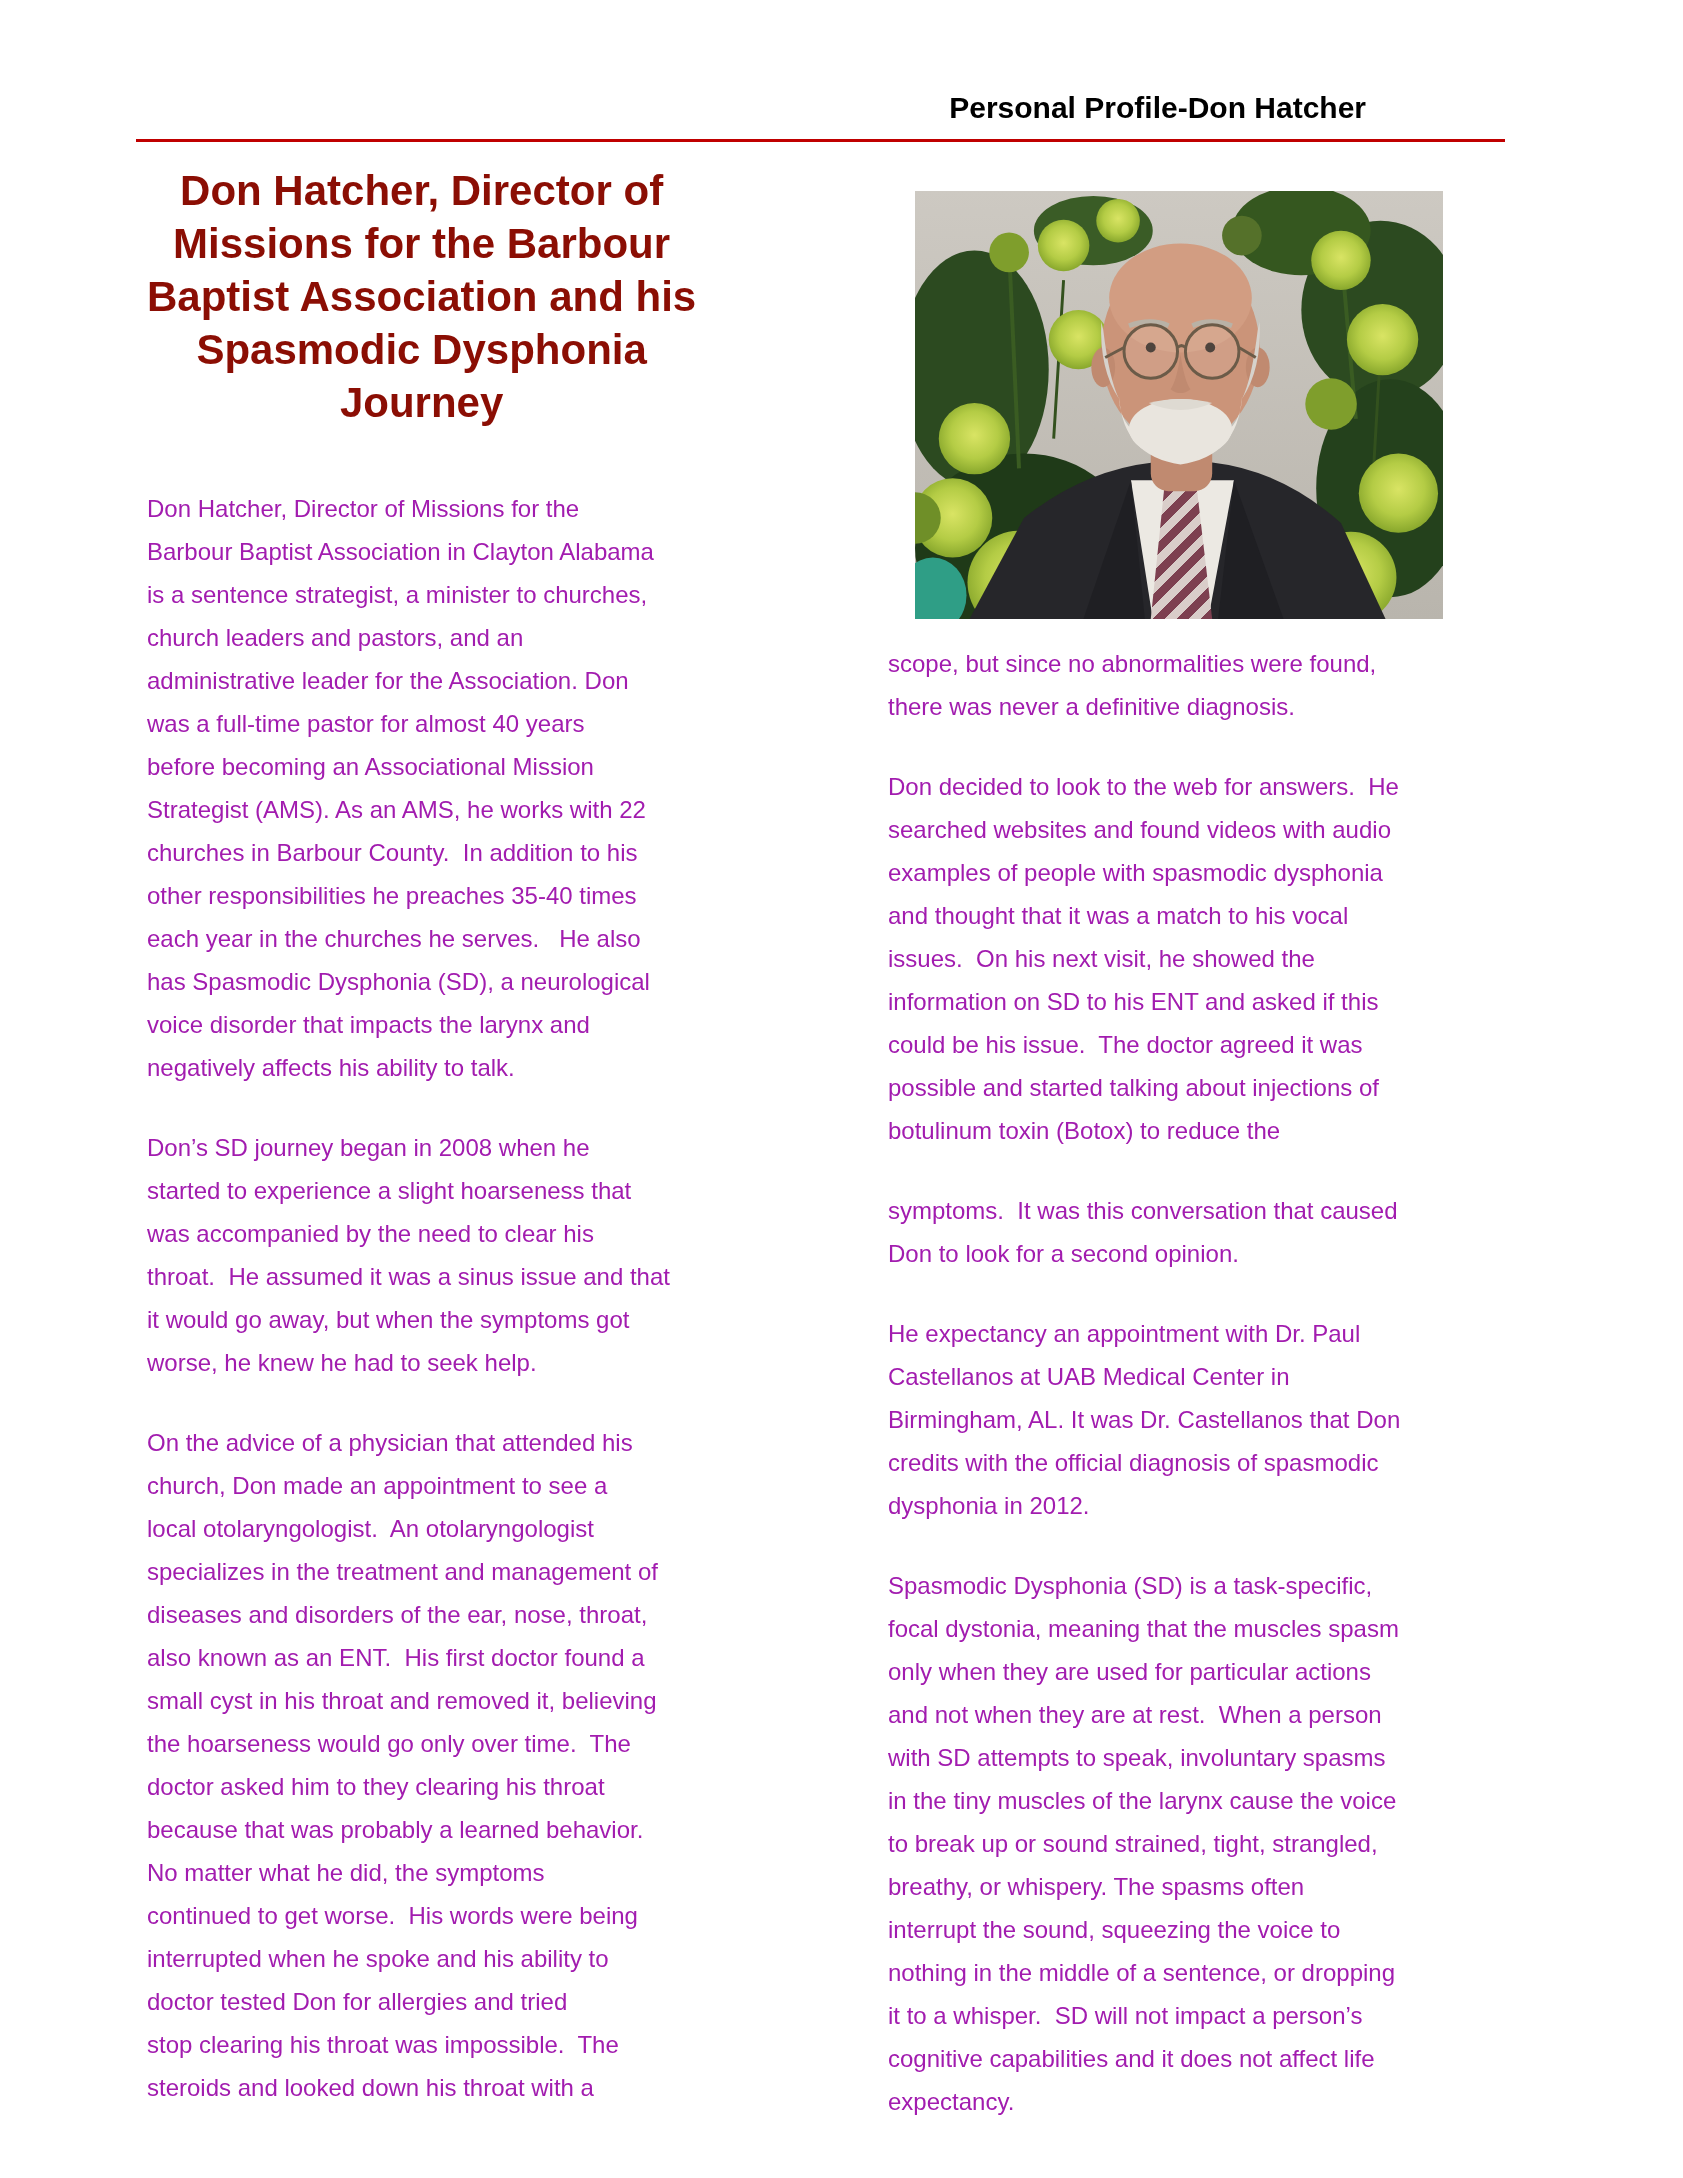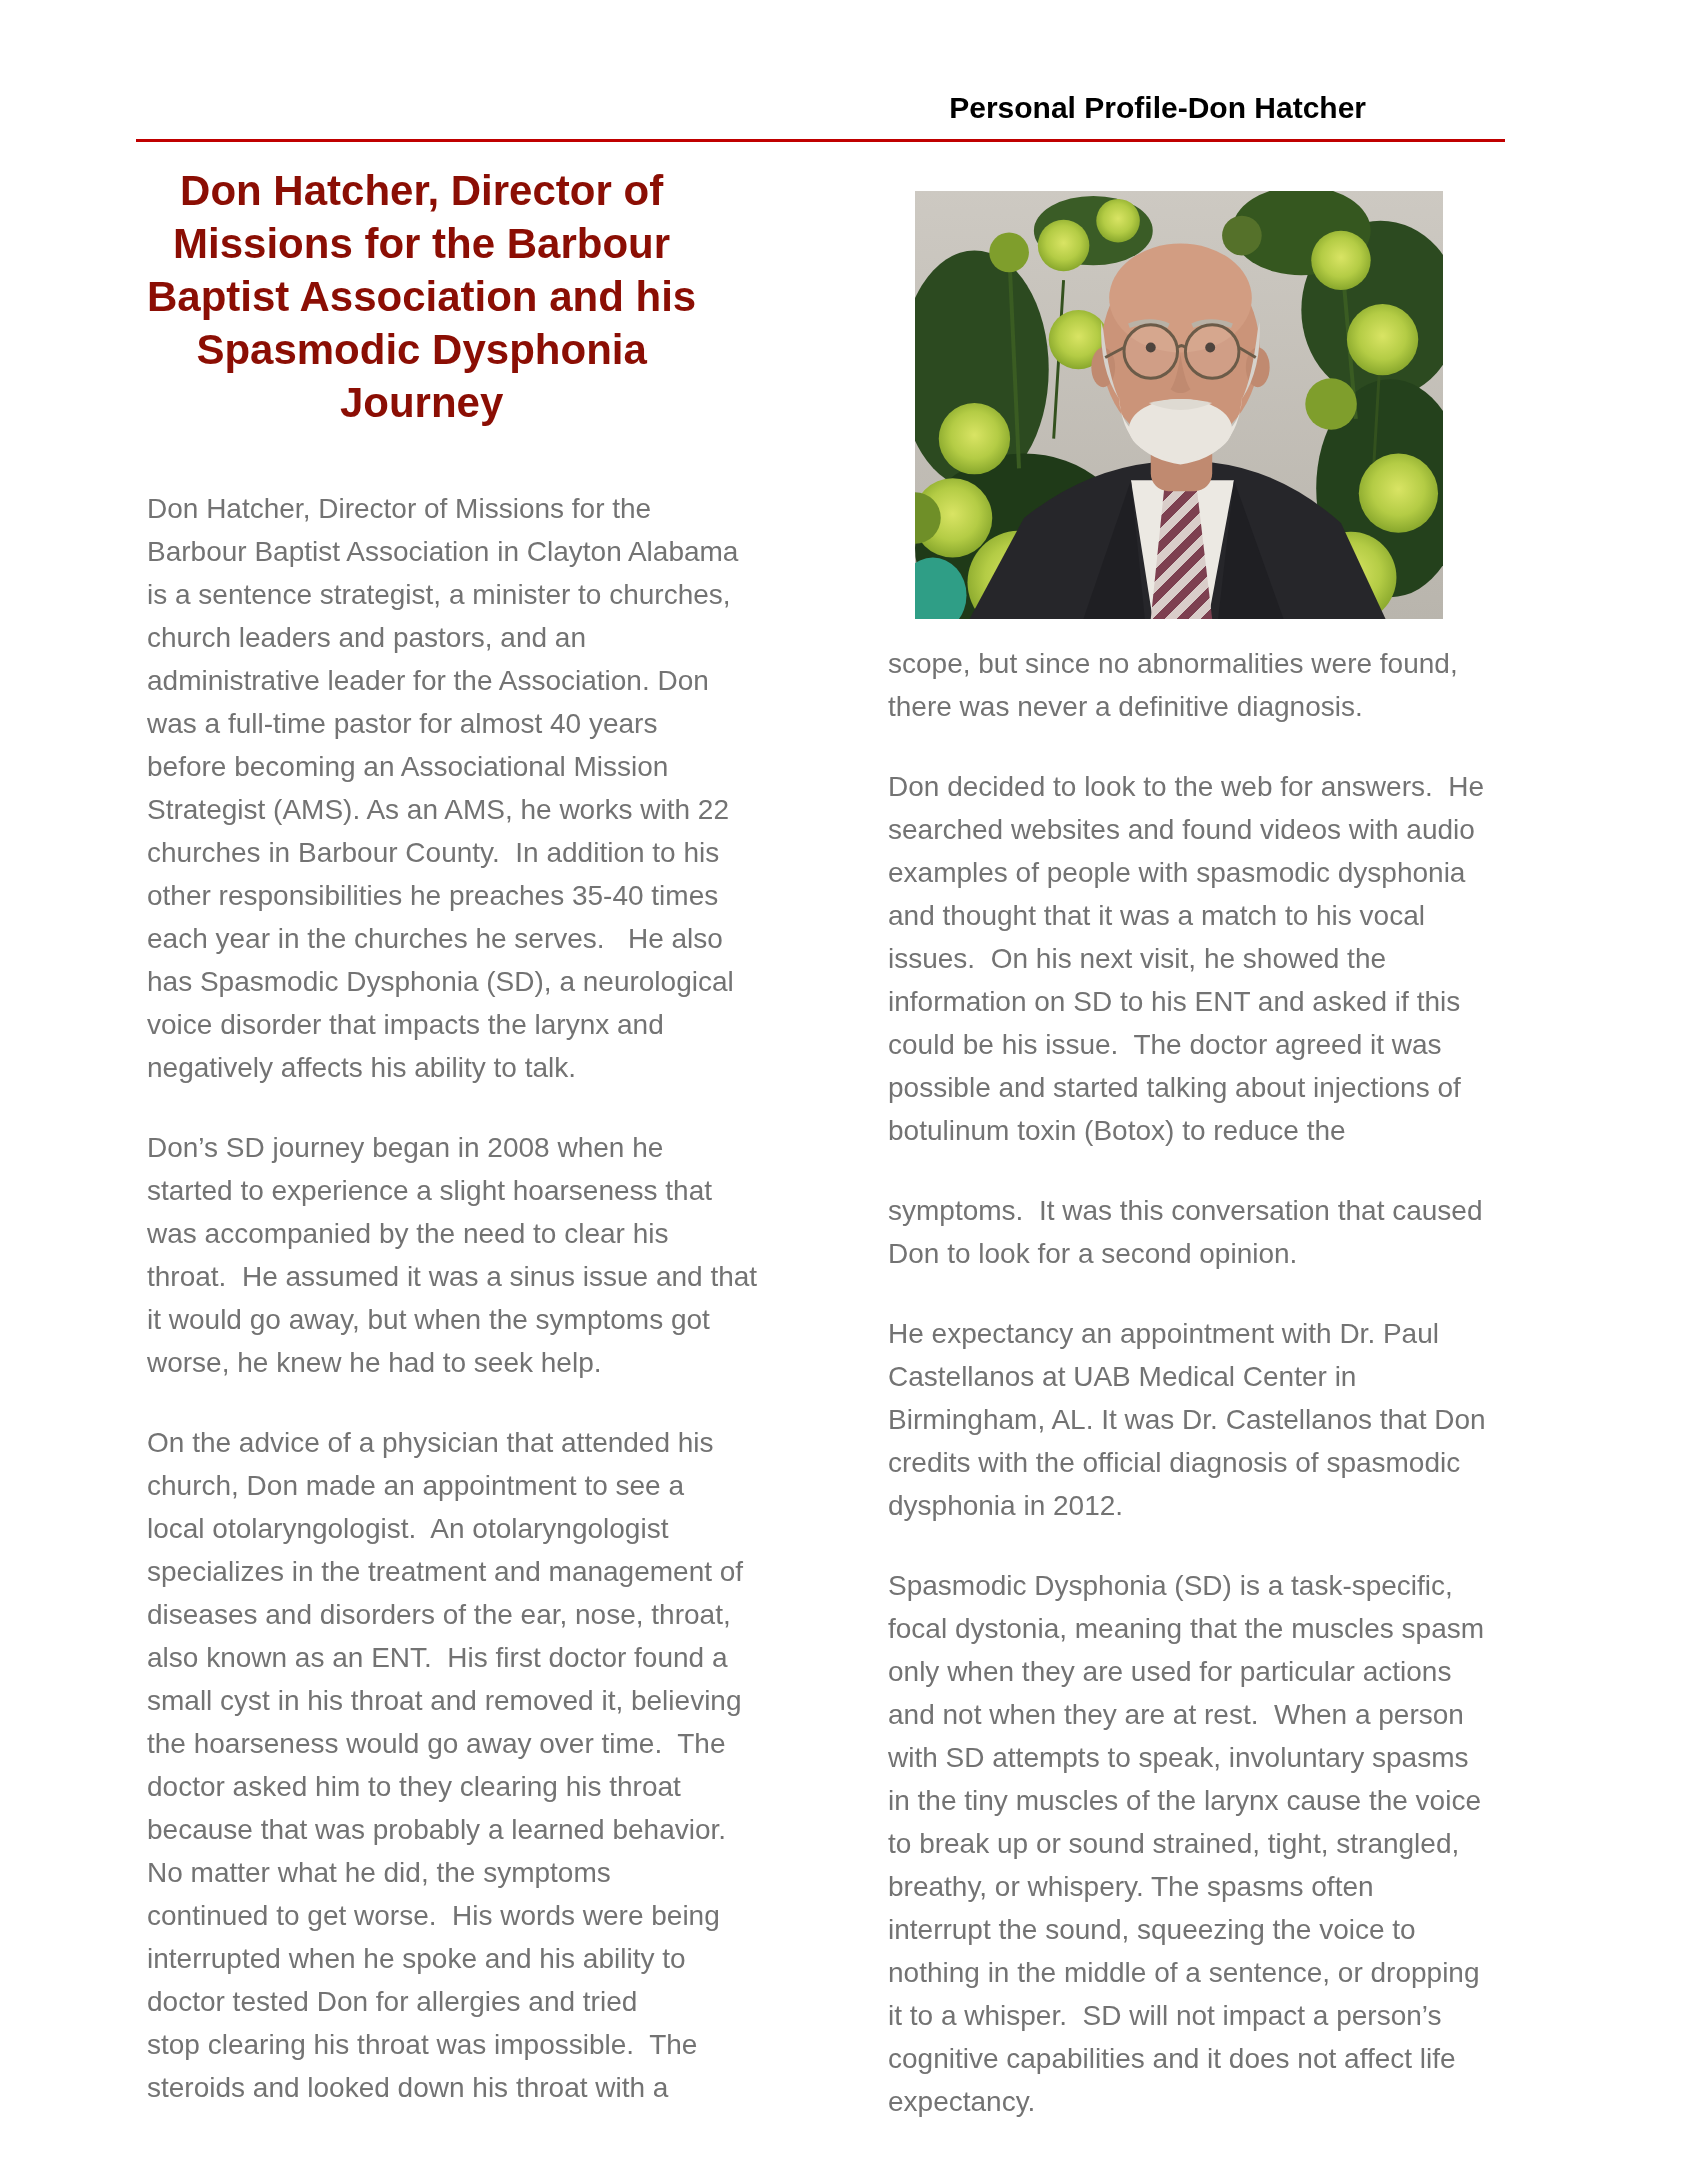--- a/index.html
+++ b/index.html
@@ -6,21 +6,21 @@
   .page{position:relative;width:1505px;height:2178px;background:#ffffff;
         font-family:"Liberation Sans",sans-serif;overflow:hidden;}
   .header{position:absolute;top:91px;right:139px;font-size:30px;font-weight:bold;
           color:#000000;}
   .rule{position:absolute;left:136px;top:139px;width:1412px;height:3px;background:#c00000;}
   .title{position:absolute;left:147px;top:164px;font-size:42px;font-weight:bold;
          line-height:53px;color:#8b0e04;}
   .title .tline{white-space:pre;text-align:center;}
   .photo{position:absolute;left:915px;top:191px;width:528px;height:428px;}
   .photo svg{display:block;width:100%;height:100%;}
-  .col{position:absolute;font-size:28px;line-height:43px;color:#737373;}
+  .col{position:absolute;font-size:24px;line-height:43px;color:#a21caf;}
   .col-left{left:147px;top:487px;width:703px;}
   .col-right{left:888px;top:642px;width:703px;}
   .para{margin:0 0 37px 0;padding:0;}
   .bline{display:block;white-space:pre;}
 </style>
 </head>
 <body>
 
 <div class="page">
 
@@ -154,21 +154,21 @@
         <span class="bline">worse, he knew he had to seek help.</span>
       </p>
       <p class="para">
         <span class="bline">On the advice of a physician that attended his</span>
         <span class="bline">church, Don made an appointment to see a</span>
         <span class="bline">local otolaryngologist.  An otolaryngologist</span>
         <span class="bline">specializes in the treatment and management of</span>
         <span class="bline">diseases and disorders of the ear, nose, throat,</span>
         <span class="bline">also known as an ENT.  His first doctor found a</span>
         <span class="bline">small cyst in his throat and removed it, believing</span>
-        <span class="bline">the hoarseness would go away over time.  The</span>
+        <span class="bline">the hoarseness would go only over time.  The</span>
         <span class="bline">doctor asked him to they clearing his throat</span>
         <span class="bline">because that was probably a learned behavior.</span>
         <span class="bline">No matter what he did, the symptoms</span>
         <span class="bline">continued to get worse.  His words were being</span>
         <span class="bline">interrupted when he spoke and his ability to</span>
         <span class="bline">doctor tested Don for allergies and tried</span>
         <span class="bline">stop clearing his throat was impossible.  The</span>
         <span class="bline">steroids and looked down his throat with a</span>
       </p>
     </div>

